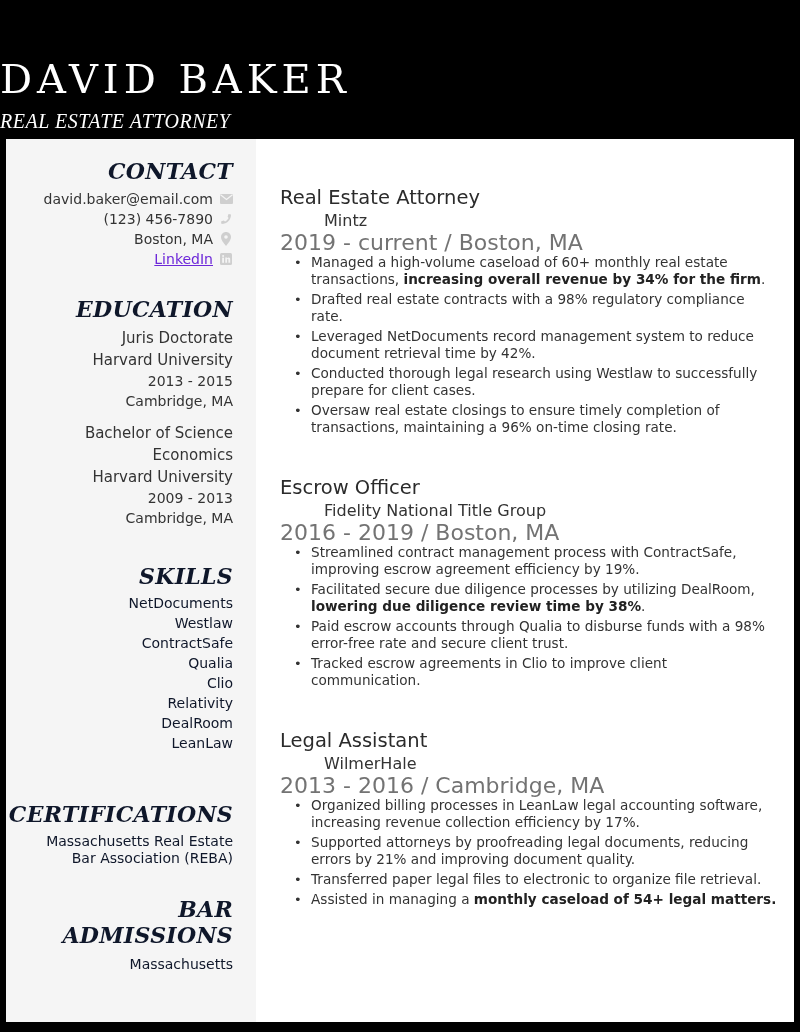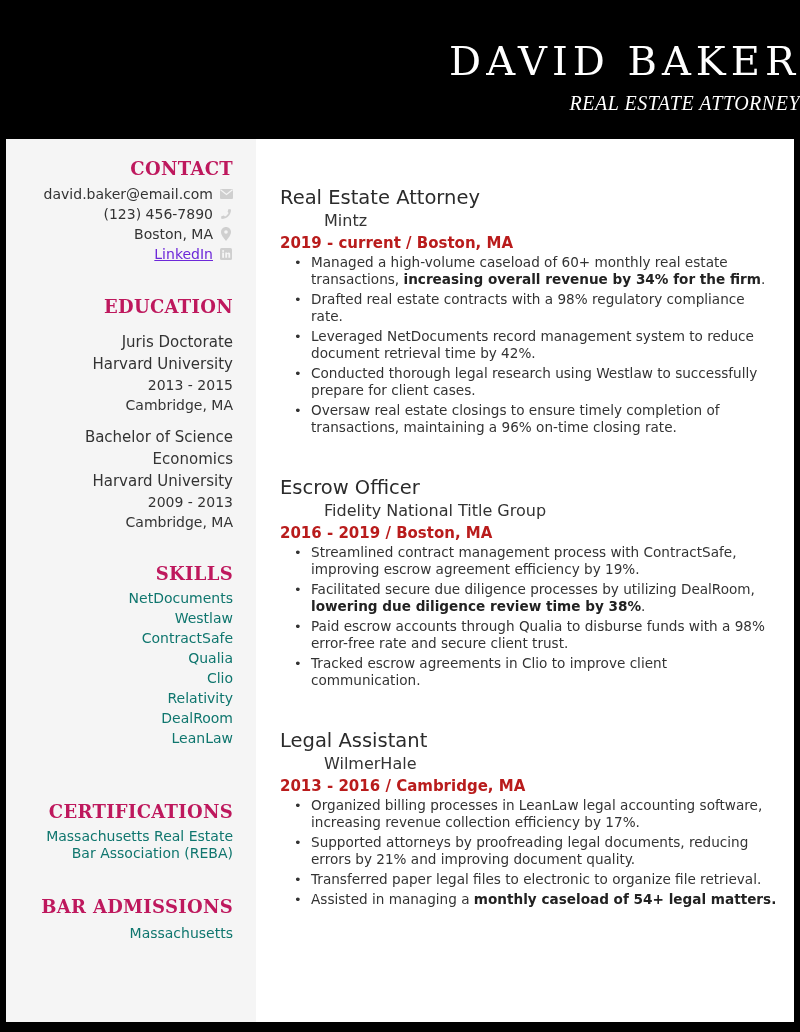--- a/index.html
+++ b/index.html
@@ -1,32 +1,32 @@
 <!DOCTYPE html>
 <html><head>
 <meta charset="utf-8">
 <style>
   * { box-sizing: border-box; margin: 0; padding: 0; }
   html, body { width: 800px; height: 1032px; background: #000; overflow: hidden; }
   body { position: relative; font-family: "DejaVu Sans", sans-serif; color: #2b2b2b; }
-  .header { position: absolute; left: 0; top: 0; width: 800px; height: 129px; background: #000; text-align: right; }
+  .header { position: absolute; left: 0; top: 18px; width: 800px; height: 129px; background: #000; text-align: left; }
   .name { position: absolute; top: 38px; left: 0; width: 800px; font-family: "DejaVu Serif", serif; font-size: 40px; letter-spacing: 5px; color: #fff; font-weight: normal; }
   .title { position: absolute; top: 92px; left: 0; width: 800px; font-family: "Liberation Serif", serif; font-style: italic; font-size: 20px; letter-spacing: 0.5px; color: #fff; }
   .page { position: absolute; left: 6px; top: 139px; width: 788px; height: 883px; background: #fff; }
   .sidebar { position: absolute; left: 0; top: 0; width: 250px; height: 883px; background: #f5f5f5; text-align: right; padding-right: 23px; }
   .main { position: absolute; left: 250px; top: 0; width: 538px; height: 883px; background: #fff; padding-left: 24px; }
-  .sec-title { font-family: "DejaVu Serif", serif; font-weight: bold; font-size: 18px; color: #be185d; letter-spacing: 0.3px; }
+  .sec-title { font-family: "DejaVu Serif", serif; font-weight: bold; font-size: 22px; color: #0f172a; letter-spacing: 0.3px; font-style: italic; }
   .side-line { font-size: 14.5px; line-height: 20px; color: #333; }
   .contact-row { display: flex; justify-content: flex-end; align-items: center; font-size: 14px; line-height: 20px; color: #333; }
   .contact-row .ic { width: 14px; height: 14px; margin-left: 6px; display: inline-flex; align-items: center; justify-content: center; }
   .link { color: #6d28d9; text-decoration: underline; }
-  .skill { font-size: 14px; line-height: 20px; color: #0f766e; }
+  .skill { font-size: 14px; line-height: 20px; color: #0f172a; }
   .job-title { font-size: 19.5px; color: #2b2b2b; line-height: 24px; }
   .company { font-size: 16px; color: #333; line-height: 22px; margin-left: 44px; }
-  .dates { font-size: 15px; color: #b91c1c; line-height: 22px; font-weight: bold; }
+  .dates { font-size: 22px; color: #737373; line-height: 22px; }
   ul.bullets { list-style: none; margin-left: 14px; }
   ul.bullets li { position: relative; padding-left: 17px; font-size: 13.6px; line-height: 17px; color: #333; margin-bottom: 3px; }
   ul.bullets li::before { content: "•"; position: absolute; left: 0; top: 0; font-size: 13px; color: #333; }
   b { color: #222; }
 </style>
 </head>
 <body>
 
 <div class="header">
   <div class="name">DAVID BAKER</div>
@@ -71,21 +71,21 @@
               <rect width="12" height="12" rx="1.5" fill="#cfcfcf"></rect>
               <rect x="2.2" y="4.6" width="1.8" height="5.2" fill="#f5f5f5"></rect>
               <circle cx="3.1" cy="3" r="1" fill="#f5f5f5"></circle>
               <path d="M5.3 4.6 H7 V5.4 C7.4 4.8 8 4.5 8.7 4.5 C9.7 4.5 10.2 5.2 10.2 6.4 V9.8 H8.4 V6.8 C8.4 6.2 8.2 5.9 7.7 5.9 C7.2 5.9 7.1 6.3 7.1 6.8 V9.8 H5.3 Z" fill="#f5f5f5"></path>
             </svg>
         </span>
       </div>
     </div>
 
     <div style="position:absolute; right:23px; top:157px; width:230px;">
-      <div class="sec-title" style="margin-bottom:14px;">EDUCATION</div>
+      <div class="sec-title" style="margin-bottom:5px;">EDUCATION</div>
       <div>
         <div class="side-line" style="font-size:15px; line-height:22px;">Juris Doctorate</div>
         <div class="side-line" style="font-size:15px; line-height:22px;">Harvard University</div>
         <div class="side-line" style="font-size:14px;">2013 - 2015</div>
         <div class="side-line" style="font-size:14px;">Cambridge, MA</div>
       </div>
       <div style="margin-top:11px;">
         <div class="side-line" style="font-size:15px; line-height:22px;">Bachelor of Science</div>
         <div class="side-line" style="font-size:15px; line-height:22px;">Economics</div>
         <div class="side-line" style="font-size:15px; line-height:22px;">Harvard University</div>

